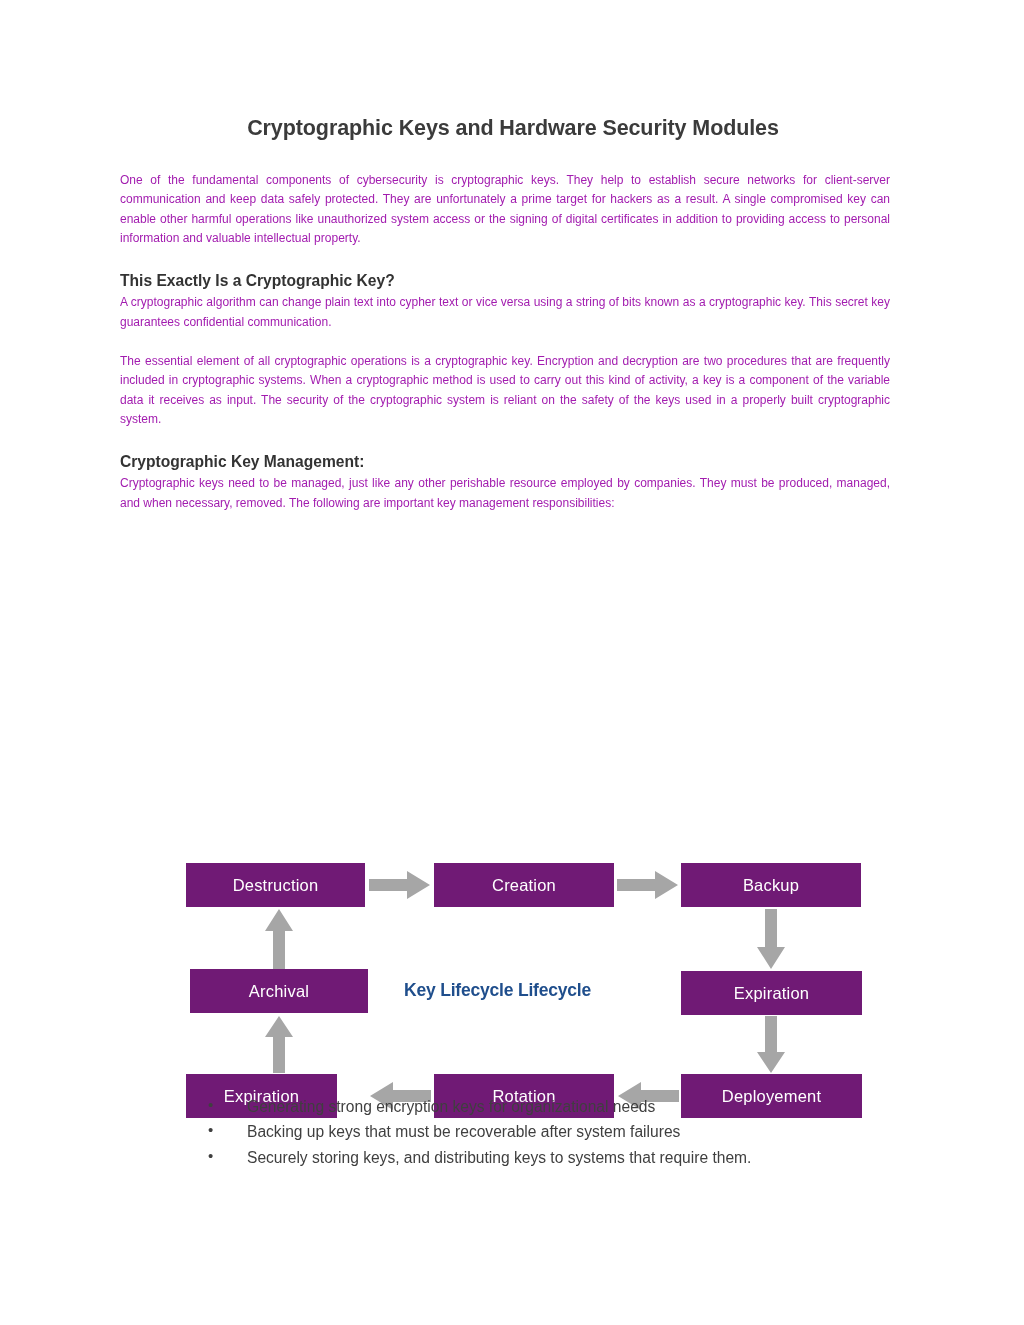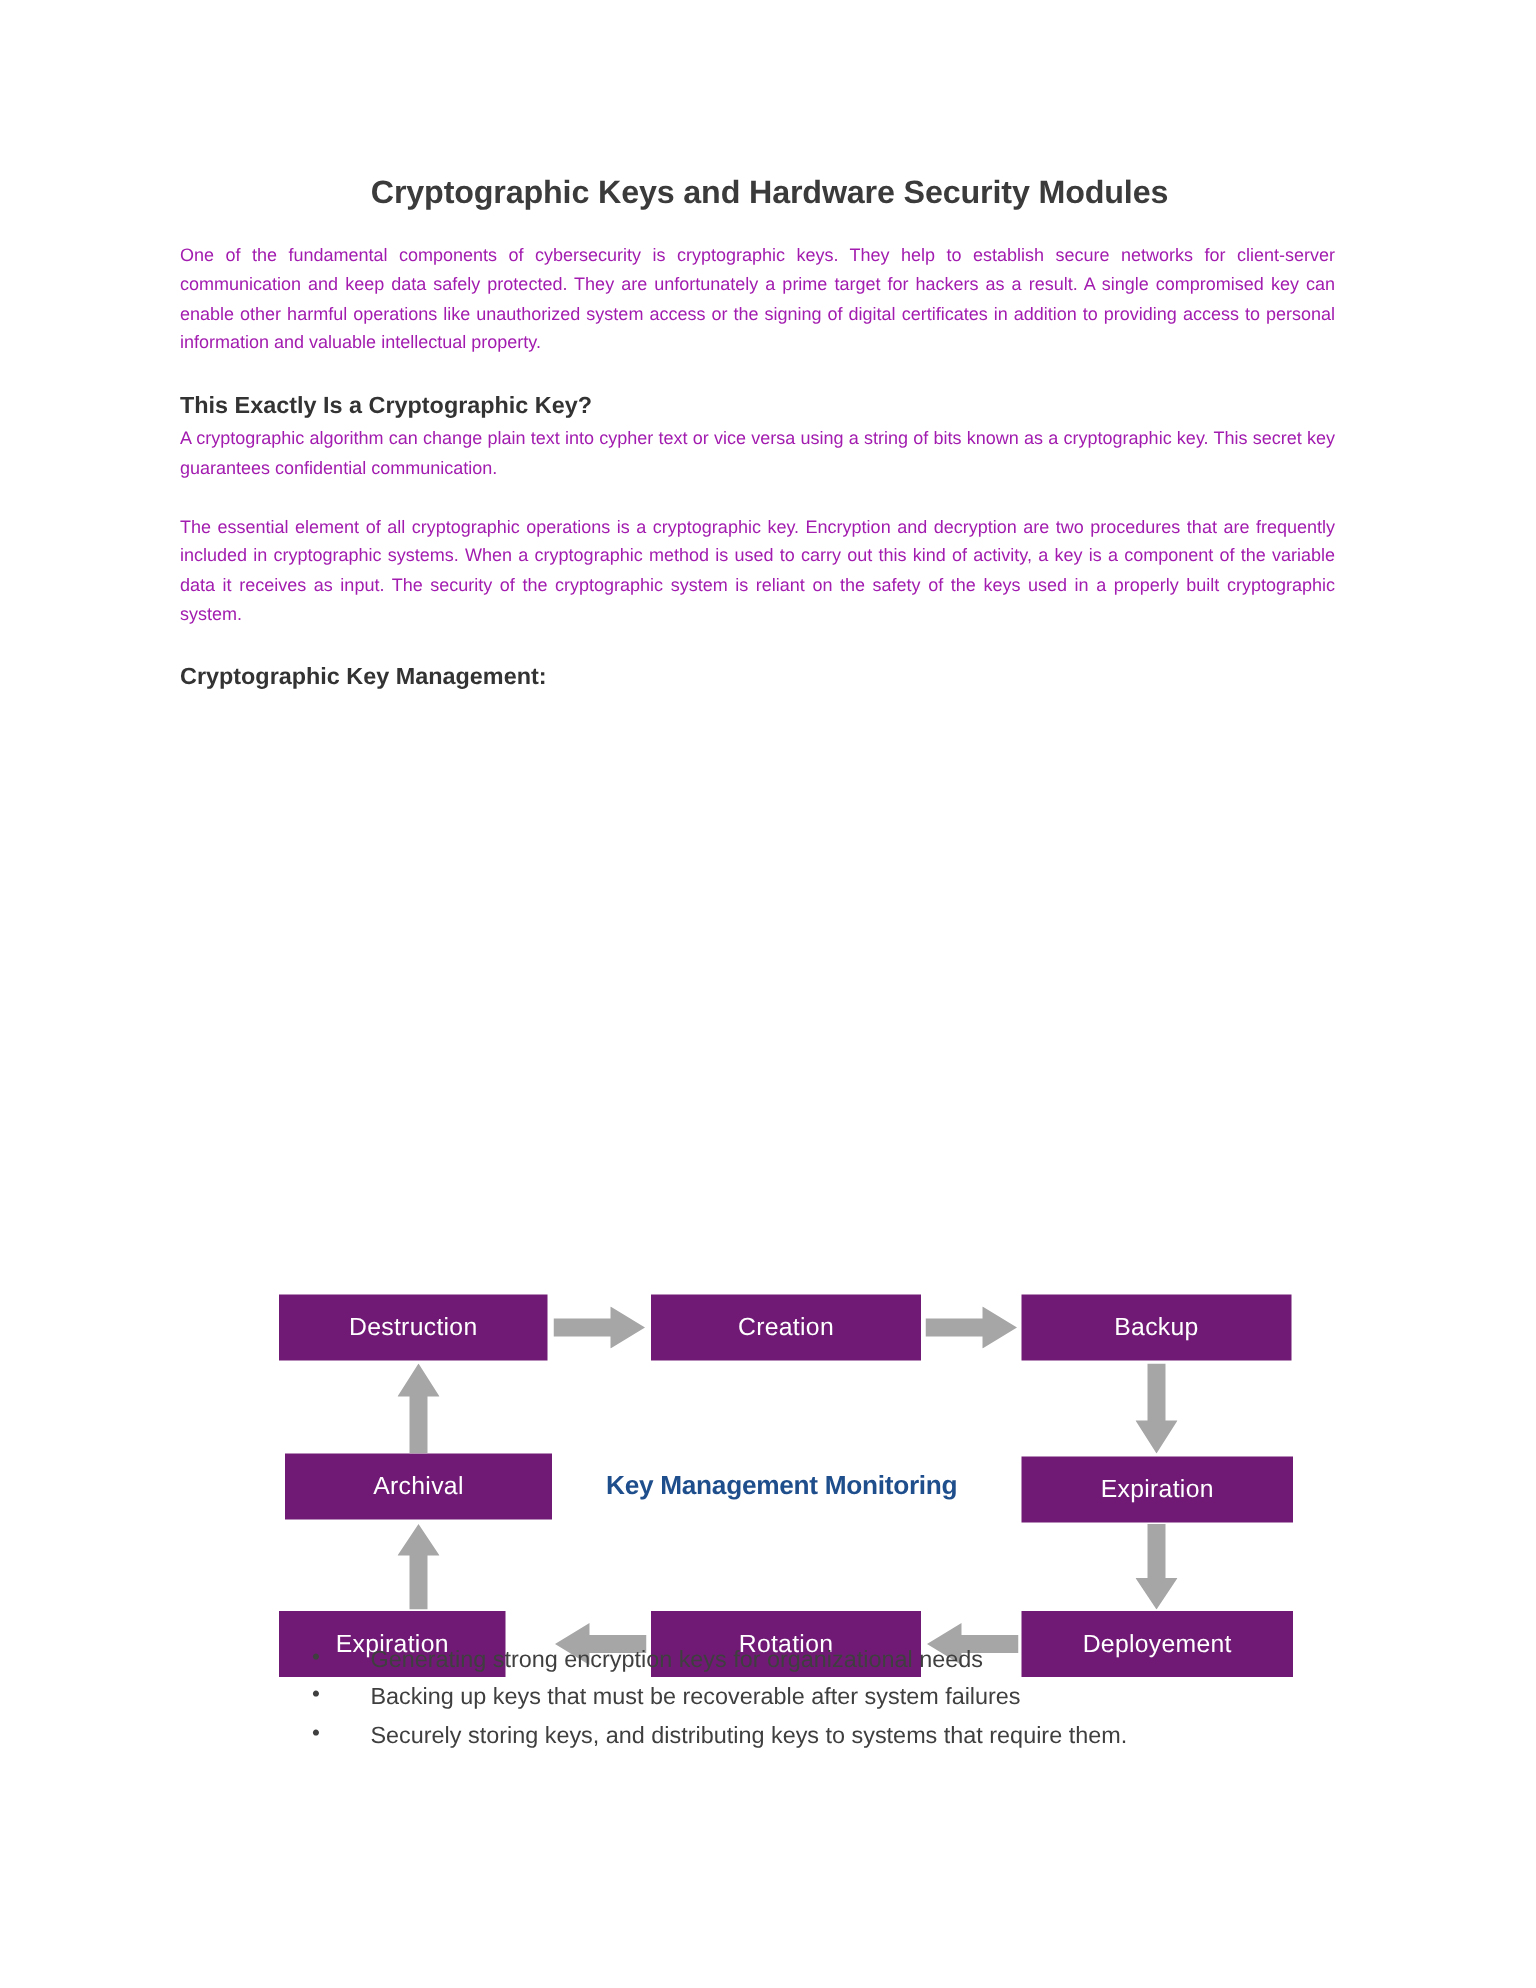--- a/index.html
+++ b/index.html
@@ -26,21 +26,21 @@
     position: absolute;
     left: 120px;
     top: 116px;
     width: 786px;
   }
   h1.doc-title {
     font-size: 21.5px;
     font-weight: bold;
     color: #3b3b3b;
     text-align: center;
-    margin: 0 0 20px 0;
+    margin: 0 0 30px 0;
     letter-spacing: -0.1px;
   }
   p.body-par {
     font-size: 12px;
     line-height: 1.62;
     text-align: justify;
     margin: 0 16px 20px 0;
     color: #a21caf;
   }
   p.body-par.tight { margin-bottom: 0; }
@@ -116,20 +116,21 @@
     <h1 class="doc-title">Cryptographic Keys and Hardware Security Modules</h1>
 
     <p class="body-par">One of the fundamental components of cybersecurity is cryptographic keys. They help to establish secure networks for client-server communication and keep data safely protected. They are unfortunately a prime target for hackers as a result. A single compromised key can enable other harmful operations like unauthorized system access or the signing of digital certificates in addition to providing access to personal information and valuable intellectual property.</p>
 
     <h2 class="sub-head">This Exactly Is a Cryptographic Key?</h2>
     <p class="body-par">A cryptographic algorithm can change plain text into cypher text or vice versa using a string of bits known as a cryptographic key. This secret key guarantees confidential communication.</p>
 
     <p class="body-par">The essential element of all cryptographic operations is a cryptographic key. Encryption and decryption are two procedures that are frequently included in cryptographic systems. When a cryptographic method is used to carry out this kind of activity, a key is a component of the variable data it receives as input. The security of the cryptographic system is reliant on the safety of the keys used in a properly built cryptographic system.</p>
 
     <h2 class="sub-head">Cryptographic Key Management:</h2>
+    <p class="body-par tight">Cryptographic keys need to be managed, just like any other perishable resource employed by companies. They must be produced, managed, and when necessary, removed. The following are important key management responsibilities:</p>
 
     <div class="diagram">
 
       <div class="node" style="left:66px; top:124px; width:179px; height:44px;">
         <span>Destruction</span>
       </div>
       <div class="node" style="left:314px; top:124px; width:180px; height:44px;">
         <span>Creation</span>
       </div>
       <div class="node" style="left:561px; top:124px; width:180px; height:44px;">
@@ -146,21 +147,21 @@
       <div class="node" style="left:66px; top:335px; width:151px; height:44px;">
         <span>Expiration</span>
       </div>
       <div class="node" style="left:314px; top:335px; width:180px; height:44px;">
         <span>Rotation</span>
       </div>
       <div class="node" style="left:561px; top:335px; width:181px; height:44px;">
         <span>Deployement</span>
       </div>
 
-      <div class="center-label" style="left:284px; top:241px;">Key Management Monitoring</div>
+      <div class="center-label" style="left:284px; top:241px;">Key Lifecycle Lifecycle</div>
 
       <div class="arrow" style="left:249px; top:132px;">
         <svg width="61" height="28" viewBox="0 0 61 28">
           <polygon points="0,8 38,8 38,0 61,14 38,28 38,20 0,20" fill="#a6a6a6"></polygon>
         </svg>
       </div>
 
       <div class="arrow" style="left:497px; top:132px;">
         <svg width="61" height="28" viewBox="0 0 61 28">
           <polygon points="0,8 38,8 38,0 61,14 38,28 38,20 0,20" fill="#a6a6a6"></polygon>

